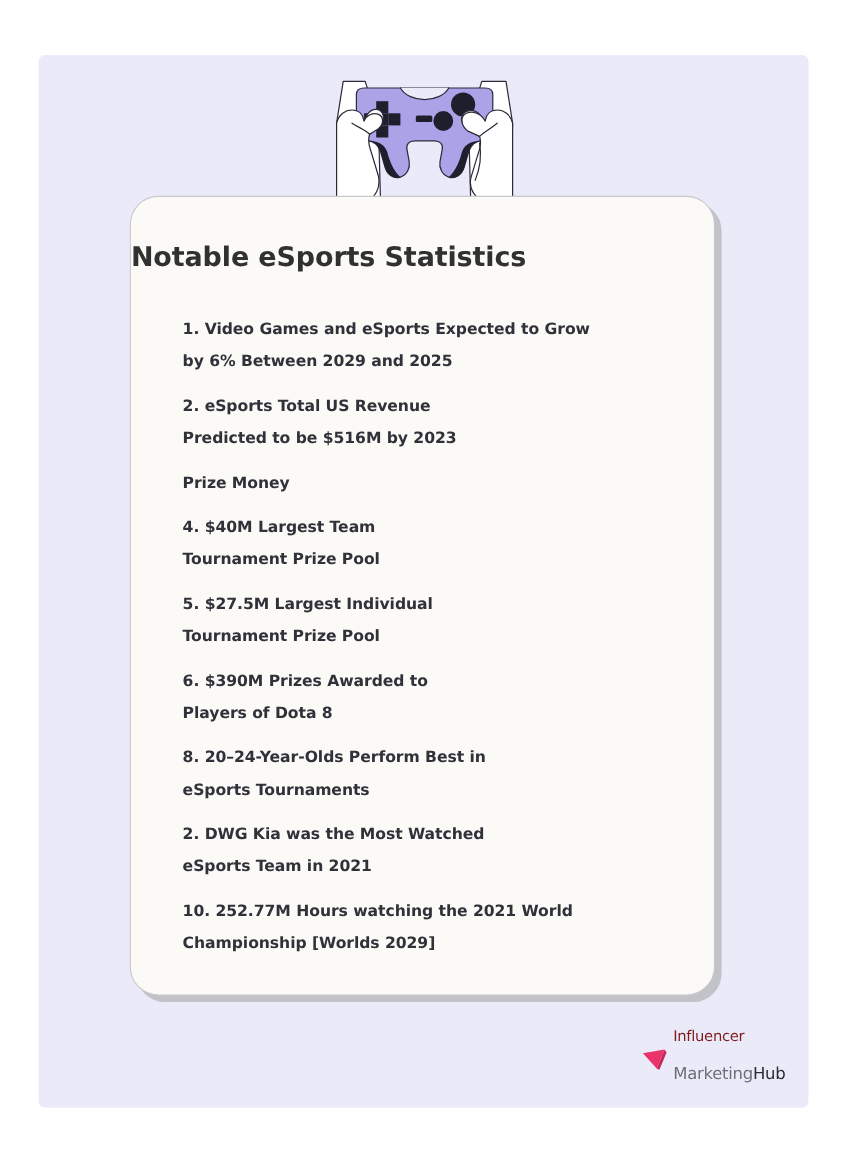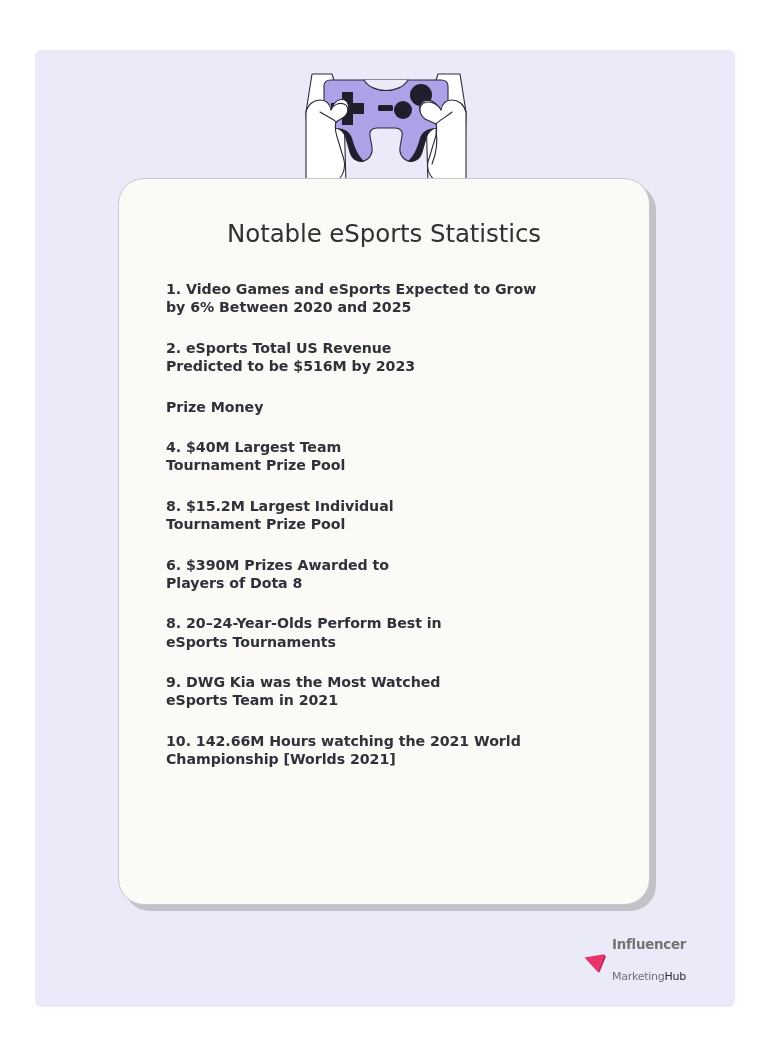--- a/index.html
+++ b/index.html
@@ -50,44 +50,43 @@
     border-radius: 26px;
     box-shadow: 6px 6px 0 0 rgba(160,160,163,0.55);
     box-sizing: border-box;
   }
 
   #card-title {
     position: absolute;
     left: 0;
     top: 40px;
     width: 100%;
-    text-align: center;
     font-size: 24.5px;
-    font-weight: 400;
+    font-weight: 700;
     color: #313131;
     letter-spacing: -0.1px;
   }
 
   #stats-list {
     position: absolute;
     left: 47px;
     top: 101px;
     right: 26px;
   }
 
   .stat-item {
     margin-bottom: 22.2px;
     font-size: 14.2px;
     font-weight: 600;
     line-height: 18.3px;
     color: #31313a;
     letter-spacing: -0.05px;
   }
   .stat-item:last-child { margin-bottom: 0; }
-  .stat-line { display: block; white-space: pre; }
+  .stat-line { display: block; white-space: pre; margin-top: 11px; }
 
   
   #logo {
     position: absolute;
     left: 583px;
     top: 943px;
     width: 128px;
     height: 34px;
     display: flex;
     align-items: center;
@@ -101,26 +100,26 @@
   }
   #logo-mark svg { display: block; width: 27px; height: 27px; }
   #logo-text {
     display: flex;
     flex-direction: column;
     justify-content: center;
     line-height: 1.02;
   }
   #logo-line1 {
     font-size: 13.4px;
-    font-weight: 700;
-    color: #737373;
+    font-weight: 400;
+    color: #7f1d1d;
     letter-spacing: -0.25px;
   }
   #logo-line2 {
-    font-size: 11px;
+    font-size: 15px;
     font-weight: 400;
     color: #6f6f7a;
     letter-spacing: -0.25px;
     margin-top: 20px;
   }
   #logo-line2 .hub { color: #2c2c36; font-weight: 500; }
 </style>
 </head>
 <body>
 
@@ -221,61 +220,61 @@
 </div>
 
 <div id="card">
 
   <div id="card-title">Notable eSports Statistics</div>
 
   <div id="stats-list">
 
     <div class="stat-item">
       <span class="stat-line">1. Video Games and eSports Expected to Grow</span>
-      <span class="stat-line">by 6% Between 2020 and 2025</span>
+      <span class="stat-line">by 6% Between 2029 and 2025</span>
     </div>
 
     <div class="stat-item">
       <span class="stat-line">2. eSports Total US Revenue</span>
       <span class="stat-line">Predicted to be $516M by 2023</span>
     </div>
 
     <div class="stat-item">
       <span class="stat-line">Prize Money</span>
     </div>
 
     <div class="stat-item">
       <span class="stat-line">4. $40M Largest Team</span>
       <span class="stat-line">Tournament Prize Pool</span>
     </div>
 
     <div class="stat-item">
-      <span class="stat-line">8. $15.2M Largest Individual</span>
+      <span class="stat-line">5. $27.5M Largest Individual</span>
       <span class="stat-line">Tournament Prize Pool</span>
     </div>
 
     <div class="stat-item">
       <span class="stat-line">6. $390M Prizes Awarded to</span>
       <span class="stat-line">Players of Dota 8</span>
     </div>
 
 
     <div class="stat-item">
       <span class="stat-line">8. 20–24-Year-Olds Perform Best in</span>
       <span class="stat-line">eSports Tournaments</span>
     </div>
 
     <div class="stat-item">
-      <span class="stat-line">9. DWG Kia was the Most Watched</span>
+      <span class="stat-line">2. DWG Kia was the Most Watched</span>
       <span class="stat-line">eSports Team in 2021</span>
     </div>
 
     <div class="stat-item">
-      <span class="stat-line">10. 142.66M Hours watching the 2021 World</span>
-      <span class="stat-line">Championship [Worlds 2021]</span>
+      <span class="stat-line">10. 252.77M Hours watching the 2021 World</span>
+      <span class="stat-line">Championship [Worlds 2029]</span>
     </div>
 
   </div>
 </div>
 
 <div id="logo">
   <span id="logo-mark">
     <svg viewBox="0 0 27 27" xmlns="http://www.w3.org/2000/svg">
       <path d="M1.5 9.5 L21 6.2 L14.2 23.5 Z" fill="#e8336b"></path>
       <path d="M14.2 23.5 L21 6.2 L23 8.8 L16.4 24.6 Z" fill="#c9265a"></path>

